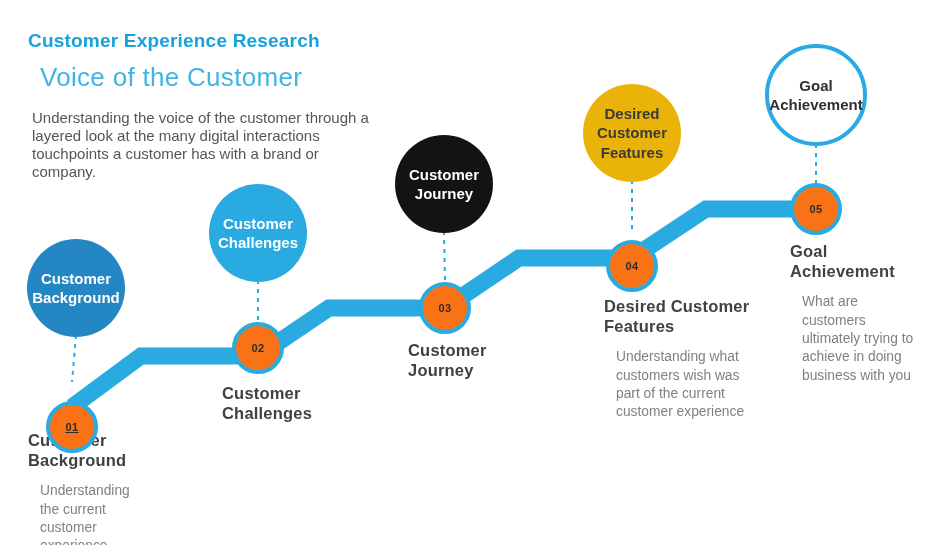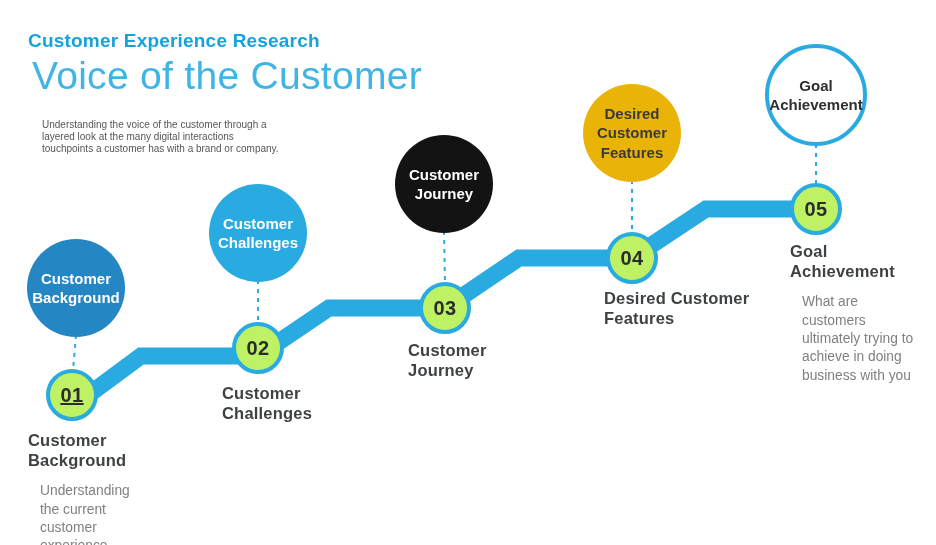--- a/index.html
+++ b/index.html
@@ -14,36 +14,36 @@
   .canvas{
     position:relative;width:936px;height:545px;background:#ffffff;
     font-family:"Liberation Sans","DejaVu Sans",sans-serif;overflow:hidden;
   }
   #diagram-svg{position:absolute;left:0;top:0;z-index:1;}
   .kicker{
     position:absolute;left:28px;top:20px;font-size:19px;font-weight:bold;
     color:var(--kicker);letter-spacing:0.2px;margin-top:10px;
   }
   .title{
-    position:absolute;left:28px;top:50px;font-size:39px;font-weight:normal;
-    color:var(--title);margin:4px;letter-spacing:0.3px;
+    position:absolute;left:28px;top:50px;font-size:26px;font-weight:normal;
+    color:var(--title);margin:12px;letter-spacing:0.3px;
   }
   .intro{
-    position:absolute;left:28px;top:105px;width:350px;font-size:10px;
-    line-height:1.2;color:var(--intro);white-space:pre-line;margin:14px;
+    position:absolute;left:28px;top:105px;width:350px;font-size:15px;
+    line-height:1.2;color:var(--intro);white-space:pre-line;margin:4px;
   }
   .bubble{
     position:absolute;border-radius:50%;display:flex;align-items:center;
     justify-content:center;text-align:center;font-weight:bold;font-size:15px;
     line-height:1.3;white-space:pre-line;z-index:2;box-sizing:border-box;
   }
   .node{
-    position:absolute;width:52px;height:52px;border-radius:50%;background:#bef264;
+    position:absolute;width:52px;height:52px;border-radius:50%;background:#f97316;
     border:4px solid var(--accent);box-sizing:border-box;display:flex;
-    align-items:center;justify-content:center;font-weight:bold;font-size:20px;
+    align-items:center;justify-content:center;font-weight:bold;font-size:11px;
     color:#2b2c2e;z-index:3;letter-spacing:0.5px;
   }
   .step-text{position:absolute;z-index:2;}
   .step-heading{
     font-weight:bold;font-size:16.5px;color:var(--heading);line-height:1.22;
     white-space:pre-line;margin:0 0 9px 0;letter-spacing:0.2px;
   }
   .step-body{font-size:13.8px;color:var(--body);line-height:1.33;margin:12px;}
   .hl{color:var(--accent);}
 </style>
@@ -65,21 +65,21 @@
 
   <div class="kicker">Customer Experience Research</div>
   <h1 class="title">Voice of the Customer</h1>
   <p class="intro">Understanding the voice of the customer through a
 layered look at the many digital interactions
 touchpoints a customer has with a brand or company.</p>
 
   <div id="steps">
       <div class="bubble" style="left: 27px; top: 239px; width: 98px; height: 98px; background: rgb(37, 134, 196); color: rgb(255, 255, 255);"><span>Customer
 Background</span></div>
-      <div class="node" style="left: 46px; top: 369px; text-decoration: underline;">
+      <div class="node" style="left: 46px; top: 401px; text-decoration: underline;">
         <span>01</span>
       </div>
       <div class="step-text" style="left: 28px; top: 430px; width: 135px;">
         <h3 class="step-heading">Customer
 Background</h3>
         <p class="step-body"><span>Understanding the current customer experience</span></p>
       </div>
       <div class="bubble" style="left: 209px; top: 184px; width: 98px; height: 98px; background: rgb(41, 171, 226); color: rgb(255, 255, 255);"><span>Customer
 Challenges</span></div>
       <div class="node" style="left: 232px; top: 322px;">
@@ -94,26 +94,27 @@
       <div class="node" style="left: 419px; top: 282px;">
         <span>03</span>
       </div>
       <div class="step-text" style="left: 408px; top: 340px; width: 162px;">
         <h3 class="step-heading">Customer
 Journey</h3>
       </div>
       <div class="bubble" style="left: 583px; top: 84px; width: 98px; height: 98px; background: #eab308; color: rgb(58, 58, 60);"><span>Desired
 Customer
 Features</span></div>
-      <div class="node" style="left: 606px; top: 232px; align-items: center;">
+      <div class="node" style="left: 606px; top: 240px; align-items: center;">
         <span>04</span>
       </div>
-      <div class="step-text" style="left: 604px; top: 288px; width: 162px;">
+      <div class="step-text" style="left: 604px; top: 296px; width: 162px;">
         <h3 class="step-heading">Desired Customer
 Features</h3>
+        <p class="step-body"><span>Understanding what customers wish was part of the current customer experience</span></p>
       </div>
       <div class="bubble" style="left: 765px; top: 44px; width: 102px; height: 102px; background: rgb(255, 255, 255); color: rgb(46, 47, 49); border: 4px solid rgb(41, 171, 226);"><span>Goal
 Achievement</span></div>
       <div class="node" style="left: 790px; top: 183px;">
         <span>05</span>
       </div>
       <div class="step-text" style="left: 790px; top: 241px; width: 145px;">
         <h3 class="step-heading">Goal
 Achievement</h3>
         <p class="step-body"><span>What are customers ultimately trying to achieve in doing business with you</span></p>

